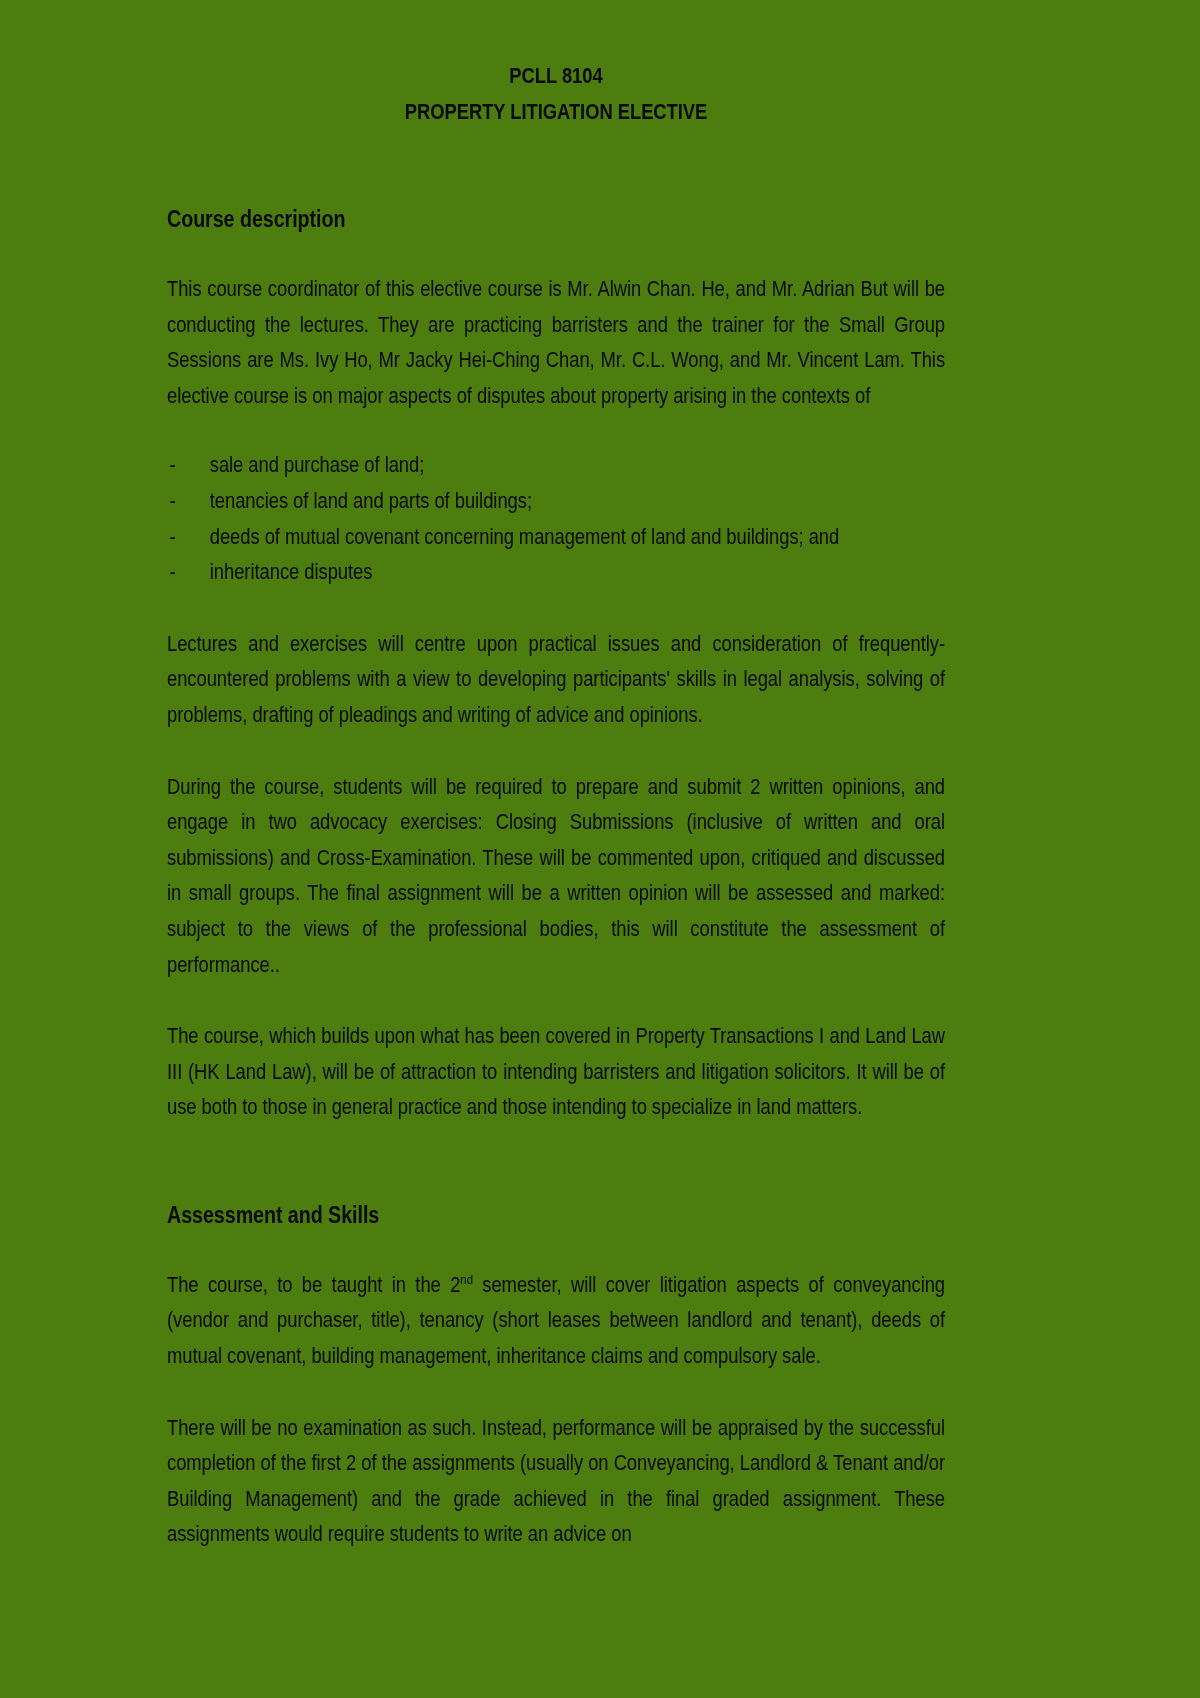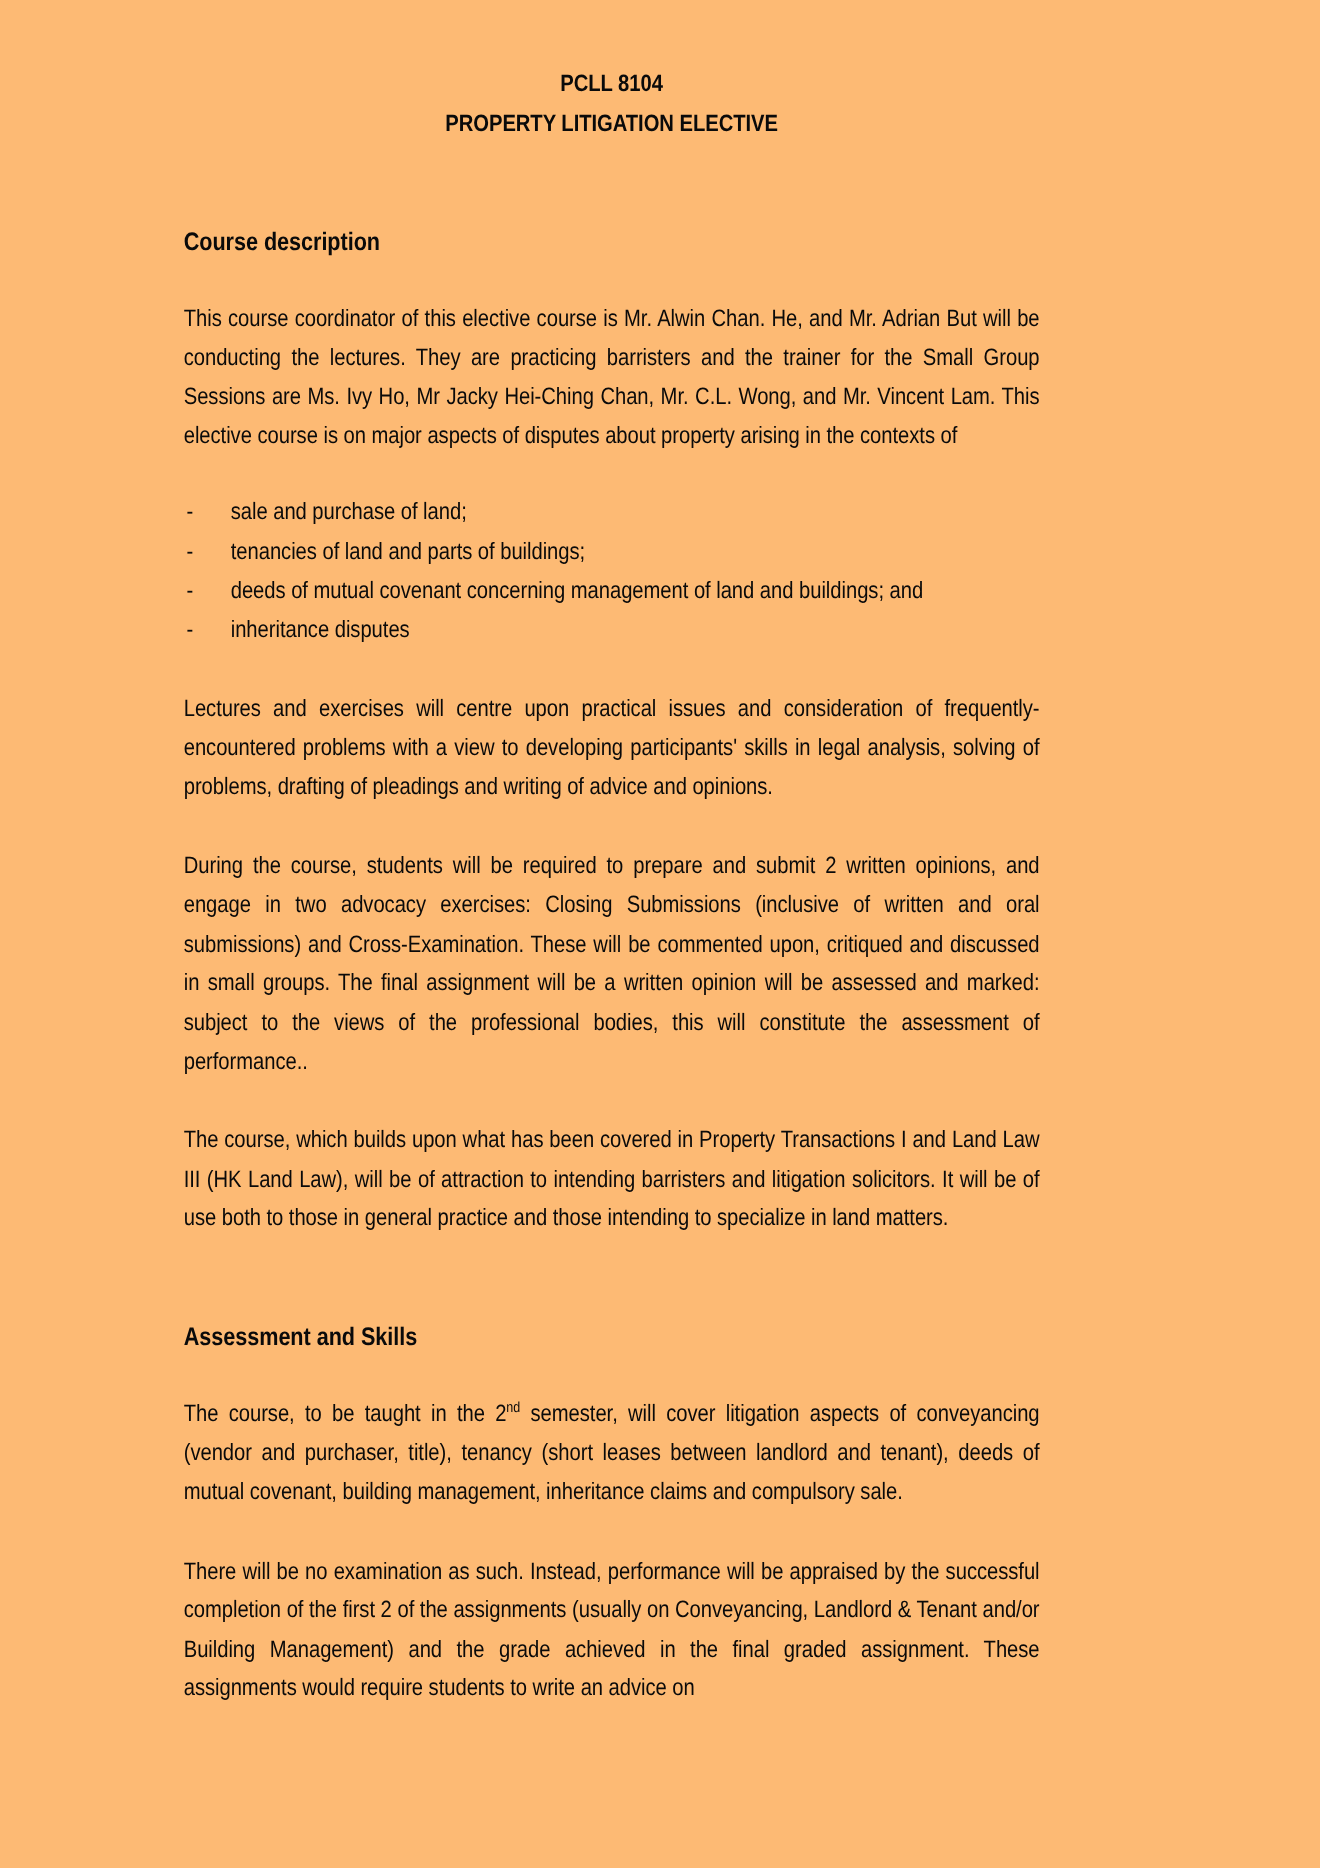--- a/index.html
+++ b/index.html
@@ -5,21 +5,21 @@
   html, body {
     margin: 0;
     padding: 0;
     background: #ffffff;
   }
 
   .page {
     position: relative;
     width: 1200px;
     height: 1698px;
-    background: #fdba74;
+    background: #4d7c0f;
     margin: 0 auto;
     overflow: hidden;
     box-sizing: border-box;
     text-decoration: underline;
   }
 
   .content {
     position: absolute;
     left: 167px;
     top: 0;

